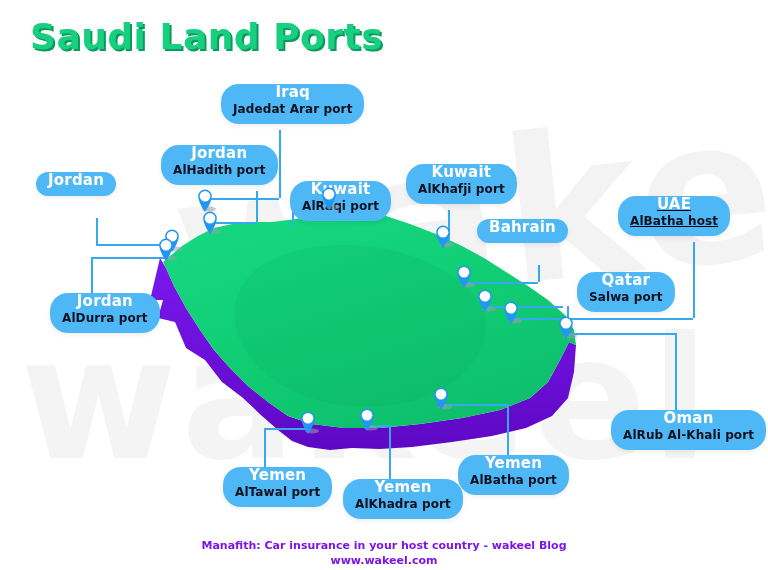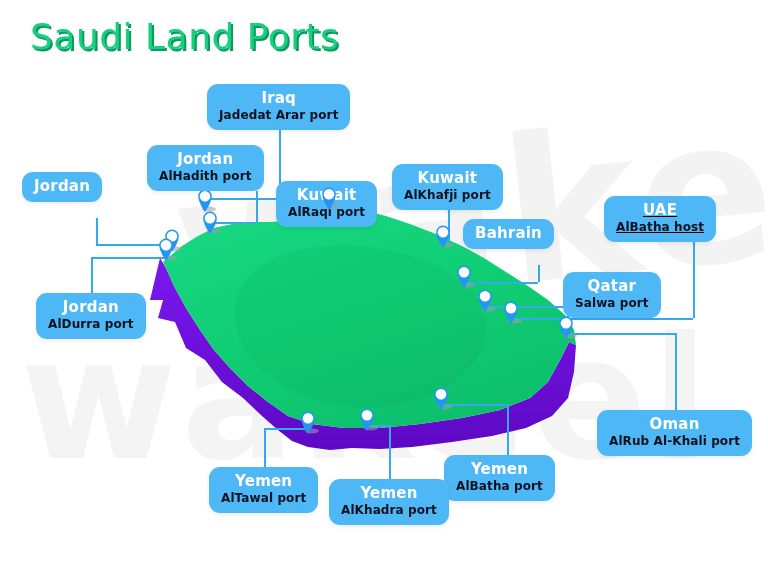--- a/index.html
+++ b/index.html
@@ -31,21 +31,21 @@
   .wm2{
     position:absolute;left:20px;top:300px;
     color:#f4f4f4;font-size:170px;font-weight:700;
     font-family:"DejaVu Sans", sans-serif;
     letter-spacing:4px;white-space:nowrap;user-select:none;pointer-events:none;
   }
 
   
   .title{
     position:absolute;left:30px;top:16px;
-    font-size:36px;font-weight:400;
+    font-size:36px;font-weight:700;
     font-family:"DejaVu Sans", sans-serif;
     color:#17cf7e;
     letter-spacing:.5px;
     text-shadow:2px 2px 0 #0a9a5c;
     white-space:nowrap;
   }
 
   
   #mapwrap{position:absolute;left:0;top:0;width:768px;height:570px;}
 
@@ -55,26 +55,27 @@
   .conn.v{width:2px;}
 
   
   .pin{position:absolute;width:20px;height:27px;}
   .pin svg{display:block;overflow:visible;}
 
   
   .label{
     position:absolute;
     background:#4db8f5;
-    border-radius:11px;
-    padding:6px 12px 7px 12px;
+    border-radius:18px;
+    padding:0 12px 7px 12px;
     box-shadow:0 2px 5px rgba(0,0,0,.07);
     text-align:center;
     box-sizing:border-box;
     white-space:nowrap;
+    margin-left:14px;
   }
   .label .country{
     display:block;
     color:#ffffff;
     font-weight:800;
     font-size:15px;
     font-family:"DejaVu Sans", sans-serif;
     line-height:17px;
     letter-spacing:.2px;
   }
@@ -312,14 +313,18 @@
       </div>
       <div class="pin" style="left: 298px; top: 408px;">
         <svg width="20" height="27" viewBox="0 0 20 27">
           <ellipse cx="14" cy="23" rx="7" ry="2.6" fill="#9aa0a6" opacity="0.55"></ellipse>
           <path d="M10 26 C10 26 3.2 16.4 3.2 10.3 A6.8 6.8 0 0 1 16.8 10.3 C16.8 16.4 10 26 10 26 Z" fill="#2196f3"></path>
           <circle cx="10" cy="10.2" r="5.3" fill="#ffffff"></circle>
         </svg>
       </div>
     </div>
 
+  <div class="footer">
+    <span class="l1">Manafith: Car insurance in your host country - wakeel Blog</span>
+    <span class="l2">www.wakeel.com</span>
+  </div>
 
 </div>
 
 </body></html>

